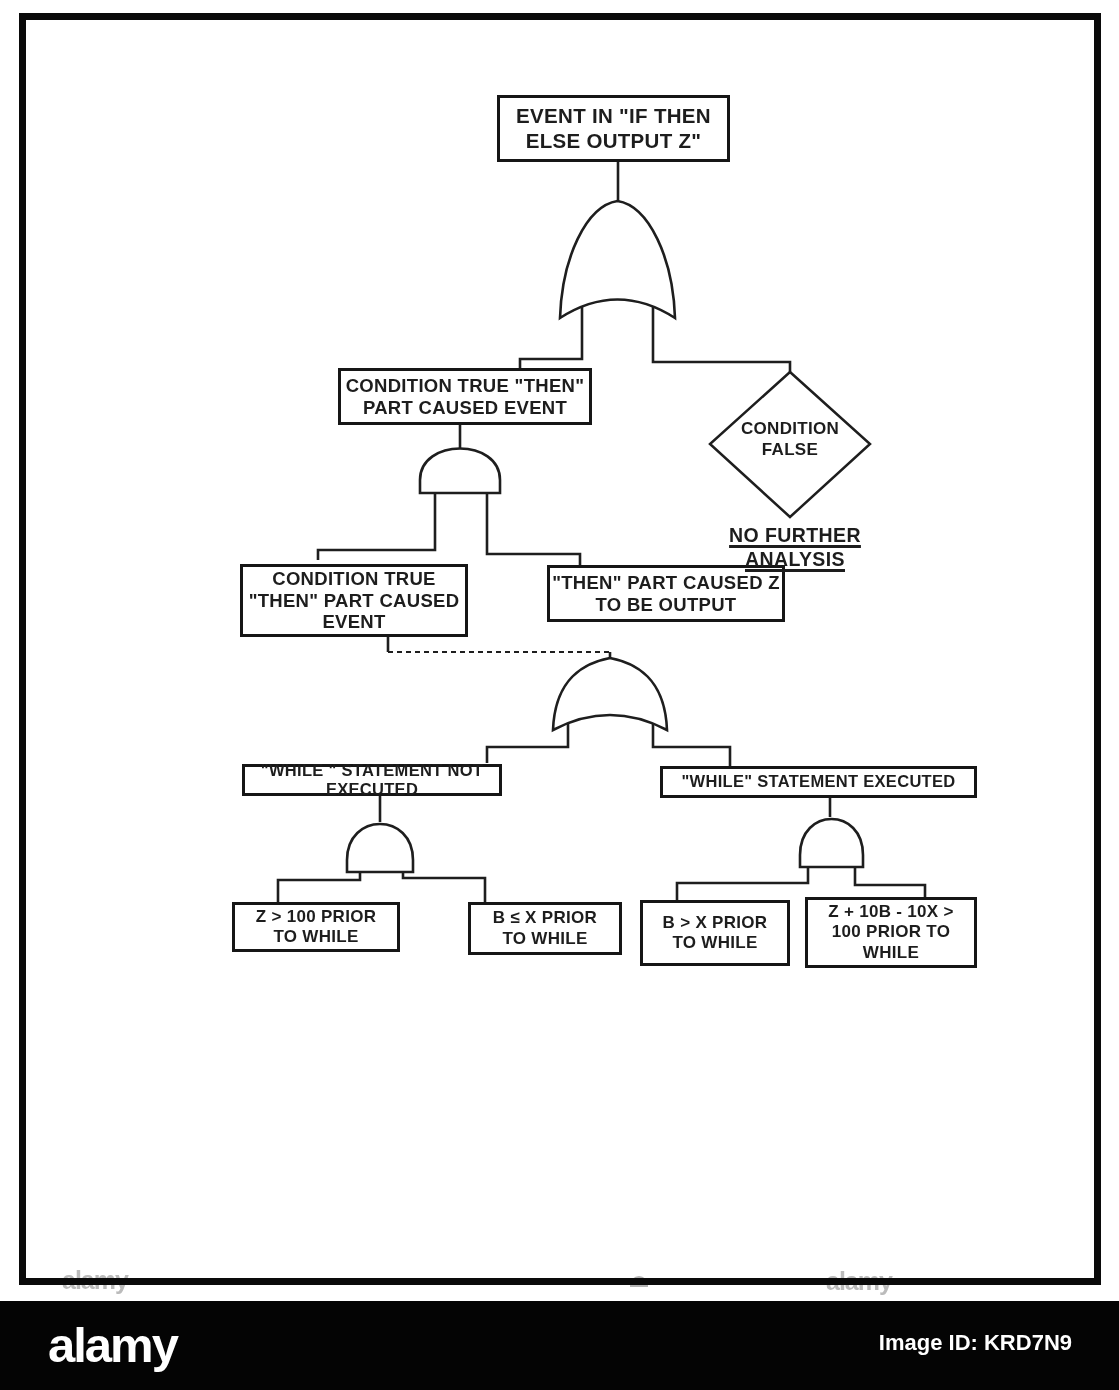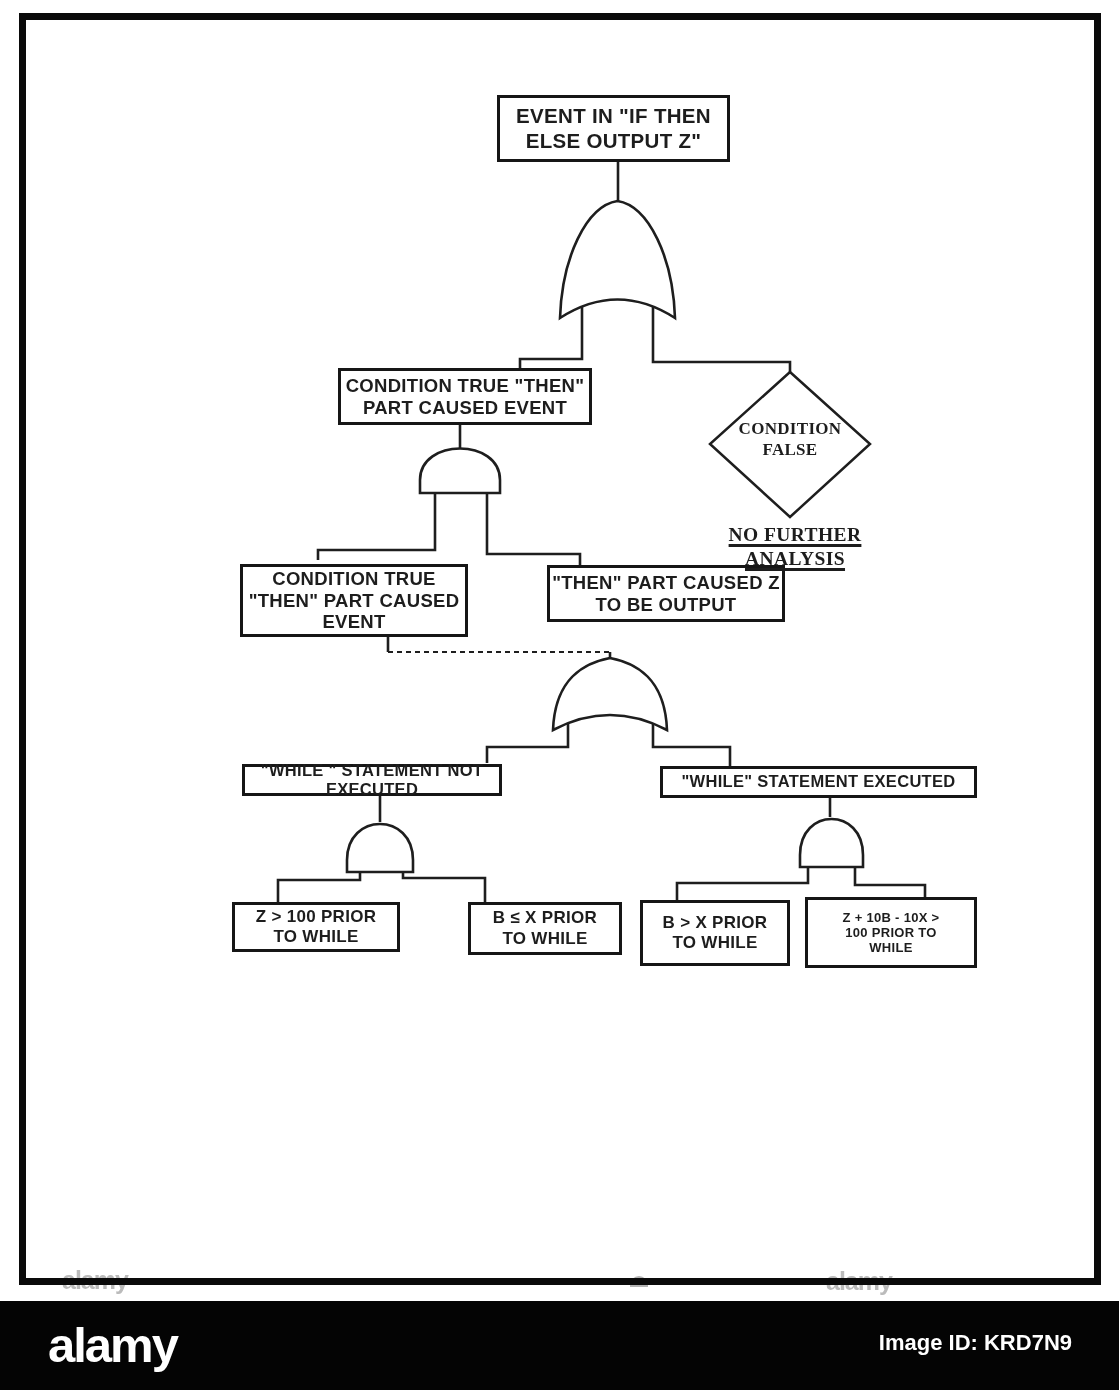--- a/index.html
+++ b/index.html
@@ -13,21 +13,21 @@
   }
   svg.overlay{position:absolute;left:0;top:0;z-index:1;}
   .node{
     position:absolute;box-sizing:border-box;background:#fff;border:3px solid #161616;
     display:flex;align-items:center;justify-content:center;text-align:center;
     font-weight:700;white-space:pre-line;letter-spacing:.3px;line-height:1.18;
     z-index:2;color:#1d1d1d;
   }
   .freelabel{
     position:absolute;z-index:2;font-weight:700;text-align:center;color:#1d1d1d;
-    white-space:pre-line;letter-spacing:.3px;line-height:1.25;font-family:Liberation Serif, serif;
+    white-space:pre-line;letter-spacing:.3px;line-height:1.25;
   }
   .nfa{
     text-decoration:underline;text-decoration-thickness:2.5px;text-underline-offset:3px;
     font-size:19.5px;letter-spacing:.4px;
   }
   .wm{
     position:absolute;z-index:2;color:#8f8f8f;opacity:.6;font-weight:700;
     font-size:25px;letter-spacing:-1px;
   }
   .wm-dot{
@@ -105,21 +105,21 @@
 
   <div class="node" style="left:232px;top:902px;width:168px;height:50px;font-size:17px;text-align:center;">Z &gt; 100 PRIOR
 TO WHILE</div>
 
   <div class="node" style="left:468px;top:902px;width:154px;height:53px;font-size:17px;">B ≤ X PRIOR
 TO WHILE</div>
 
   <div class="node" style="left:640px;top:900px;width:150px;height:66px;font-size:17px;">B &gt; X PRIOR
 TO WHILE</div>
 
-  <div class="node" style="left:805px;top:897px;width:172px;height:71px;font-size:13px;">Z + 10B - 10X &gt;
+  <div class="node" style="left:805px;top:897px;width:172px;height:71px;font-size:17px;">Z + 10B - 10X &gt;
 100  PRIOR TO
 WHILE</div>
 
   <div class="freelabel" style="left:720px;top:418px;width:140px;font-size:17px;">CONDITION
 FALSE</div>
 
   <div class="freelabel nfa" style="left:680px;top:523px;width:230px;">NO FURTHER ANALYSIS</div>
 
   <span class="wm" style="left:62px;top:1266px;">alamy</span>
   <span class="wm" style="left:826px;top:1267px;">alamy</span>

